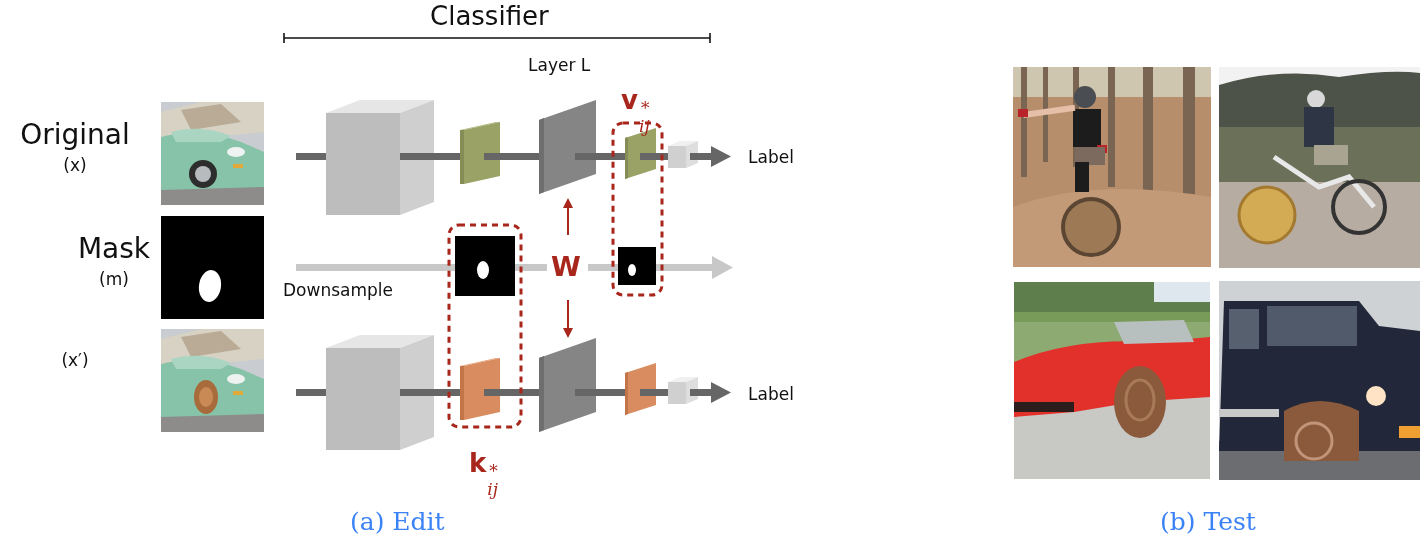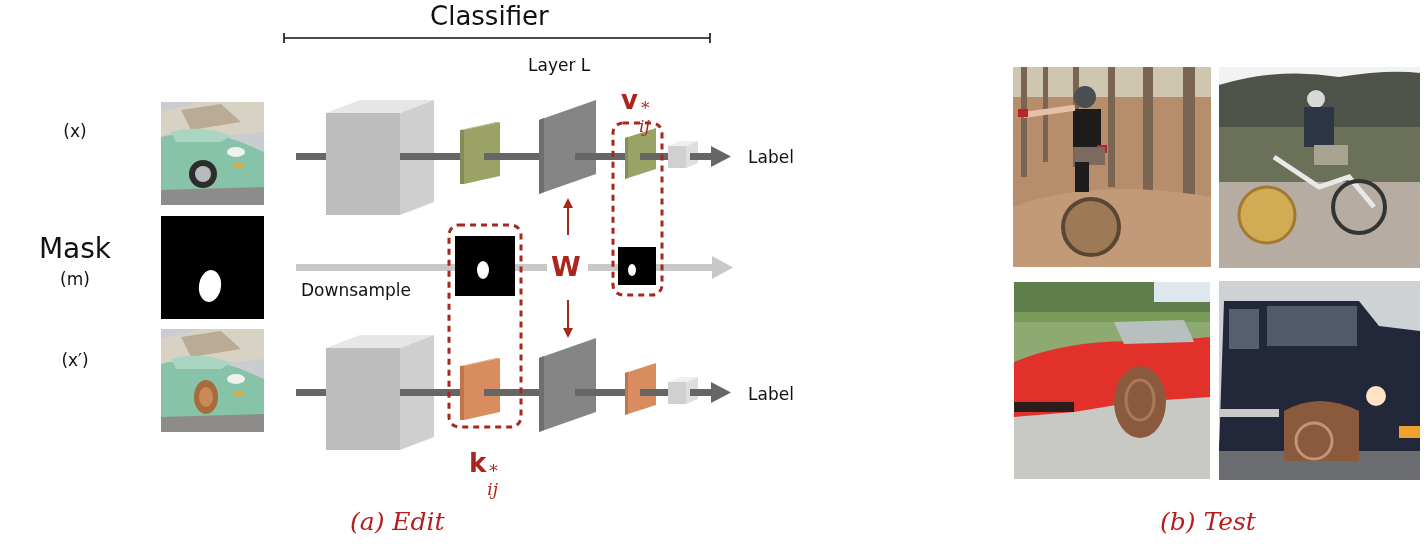--- a/index.html
+++ b/index.html
@@ -1,42 +1,43 @@
 <!DOCTYPE html>
 <html><head>
 <meta charset="utf-8">
 <style>
   html, body { margin:0; padding:0; background:#ffffff; }
   body { width:1425px; height:549px; position:relative; overflow:hidden; font-family:"DejaVu Sans", sans-serif; }
   .abs { position:absolute; }
   .sans { font-family:"DejaVu Sans", sans-serif; color:#111; }
-  .serif { font-family:"DejaVu Serif", serif; color:#b91c1c;font-style:italic; }
+  .serif { font-family:"DejaVu Serif", serif; color:#3b82f6; }
   .rowlabel { text-align:center; width:150px; }
   .rowlabel .main { font-size:28px; line-height:34px; }
   .rowlabel .sub { font-size:17px; line-height:26px; }
   .thumb { position:absolute; width:103px; height:103px; overflow:hidden; }
   .photo { position:absolute; overflow:hidden; }
 </style>
 </head>
 <body>
 
 <div>
 
   <div class="abs sans" style="left:430px; top:-2px; font-size:26px; line-height:36px;">Classifier</div>
   <svg class="abs" style="left:280px; top:30px;" width="435" height="16">
     <line x1="4" y1="8" x2="430" y2="8" stroke="#111" stroke-width="1.6"></line>
     <line x1="4" y1="3" x2="4" y2="13" stroke="#111" stroke-width="1.6"></line>
     <line x1="430" y1="3" x2="430" y2="13" stroke="#111" stroke-width="1.6"></line>
   </svg>
   <div class="abs sans" style="left:528px; top:54px; font-size:17px; line-height:22px;">Layer L</div>
 
   <div class="abs rowlabel" style="left:0px; top:118px;">
+    <div class="main sans">Original</div>
     <div class="sub sans">(x)</div>
   </div>
-  <div class="abs rowlabel" style="left:0px; top:232px;">
+  <div class="abs rowlabel" style="left:0px; top:232px;padding-left:39px;">
     <div class="main sans">Mask</div>
     <div class="sub sans">(m)</div>
   </div>
   <div class="abs rowlabel" style="left:0px; top:347px;">
     <div class="sub sans">(x′)</div>
   </div>
 
   <div class="thumb" style="left:161px; top:102px;">
     <svg width="103" height="103" viewBox="0 0 103 103">
       <rect width="103" height="103" fill="#c9ccd0"></rect>
@@ -175,21 +176,21 @@
   <div class="abs" style="left:551px; top:250px; font-family:'DejaVu Sans', sans-serif; font-weight:bold; font-size:27px; color:#a8261b; line-height:34px;">W</div>
 
   <div class="abs" style="left:621px; top:85px; color:#a8261b; line-height:30px;">
     <span style="font-family:'DejaVu Sans', sans-serif; font-weight:bold; font-size:26px;">v</span><span style="position:relative; display:inline-block; width:26px;"><sup style="position:absolute; left:3px; top:-16px; font-family:'DejaVu Serif', serif; font-size:17px;">*</sup><sub style="position:absolute; left:1px; top:2px; font-family:'DejaVu Serif', serif; font-style:italic; font-size:17px;">ij</sub></span>
   </div>
 
   <div class="abs" style="left:469px; top:448px; color:#a8261b; line-height:30px;">
     <span style="font-family:'DejaVu Sans', sans-serif; font-weight:bold; font-size:26px;">k</span><span style="position:relative; display:inline-block; width:26px;"><sup style="position:absolute; left:3px; top:-16px; font-family:'DejaVu Serif', serif; font-size:17px;">*</sup><sub style="position:absolute; left:1px; top:2px; font-family:'DejaVu Serif', serif; font-style:italic; font-size:17px;">ij</sub></span>
   </div>
 
-  <div class="abs sans" style="left:283px; top:278px; font-size:17px; line-height:24px;margin-left:18px;">Downsample</div>
+  <div class="abs sans" style="left:283px; top:278px; font-size:17px; line-height:24px;">Downsample</div>
 
   <div class="abs sans" style="left:748px; top:146px; font-size:17px; line-height:22px;">Label</div>
   <div class="abs sans" style="left:748px; top:383px; font-size:17px; line-height:22px;">Label</div>
 
   <div class="abs serif" style="left:350px; top:505px; font-size:25px; line-height:34px;">(a) Edit</div>
 </div>
 
 <div>
 
   <div class="photo" style="left:1013px; top:67px; width:198px; height:200px;">

